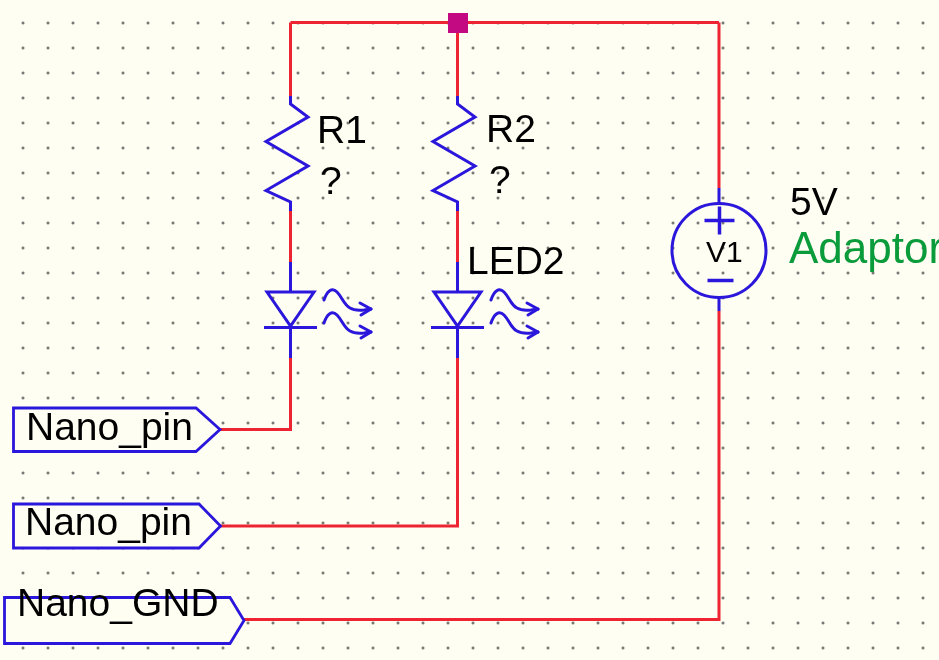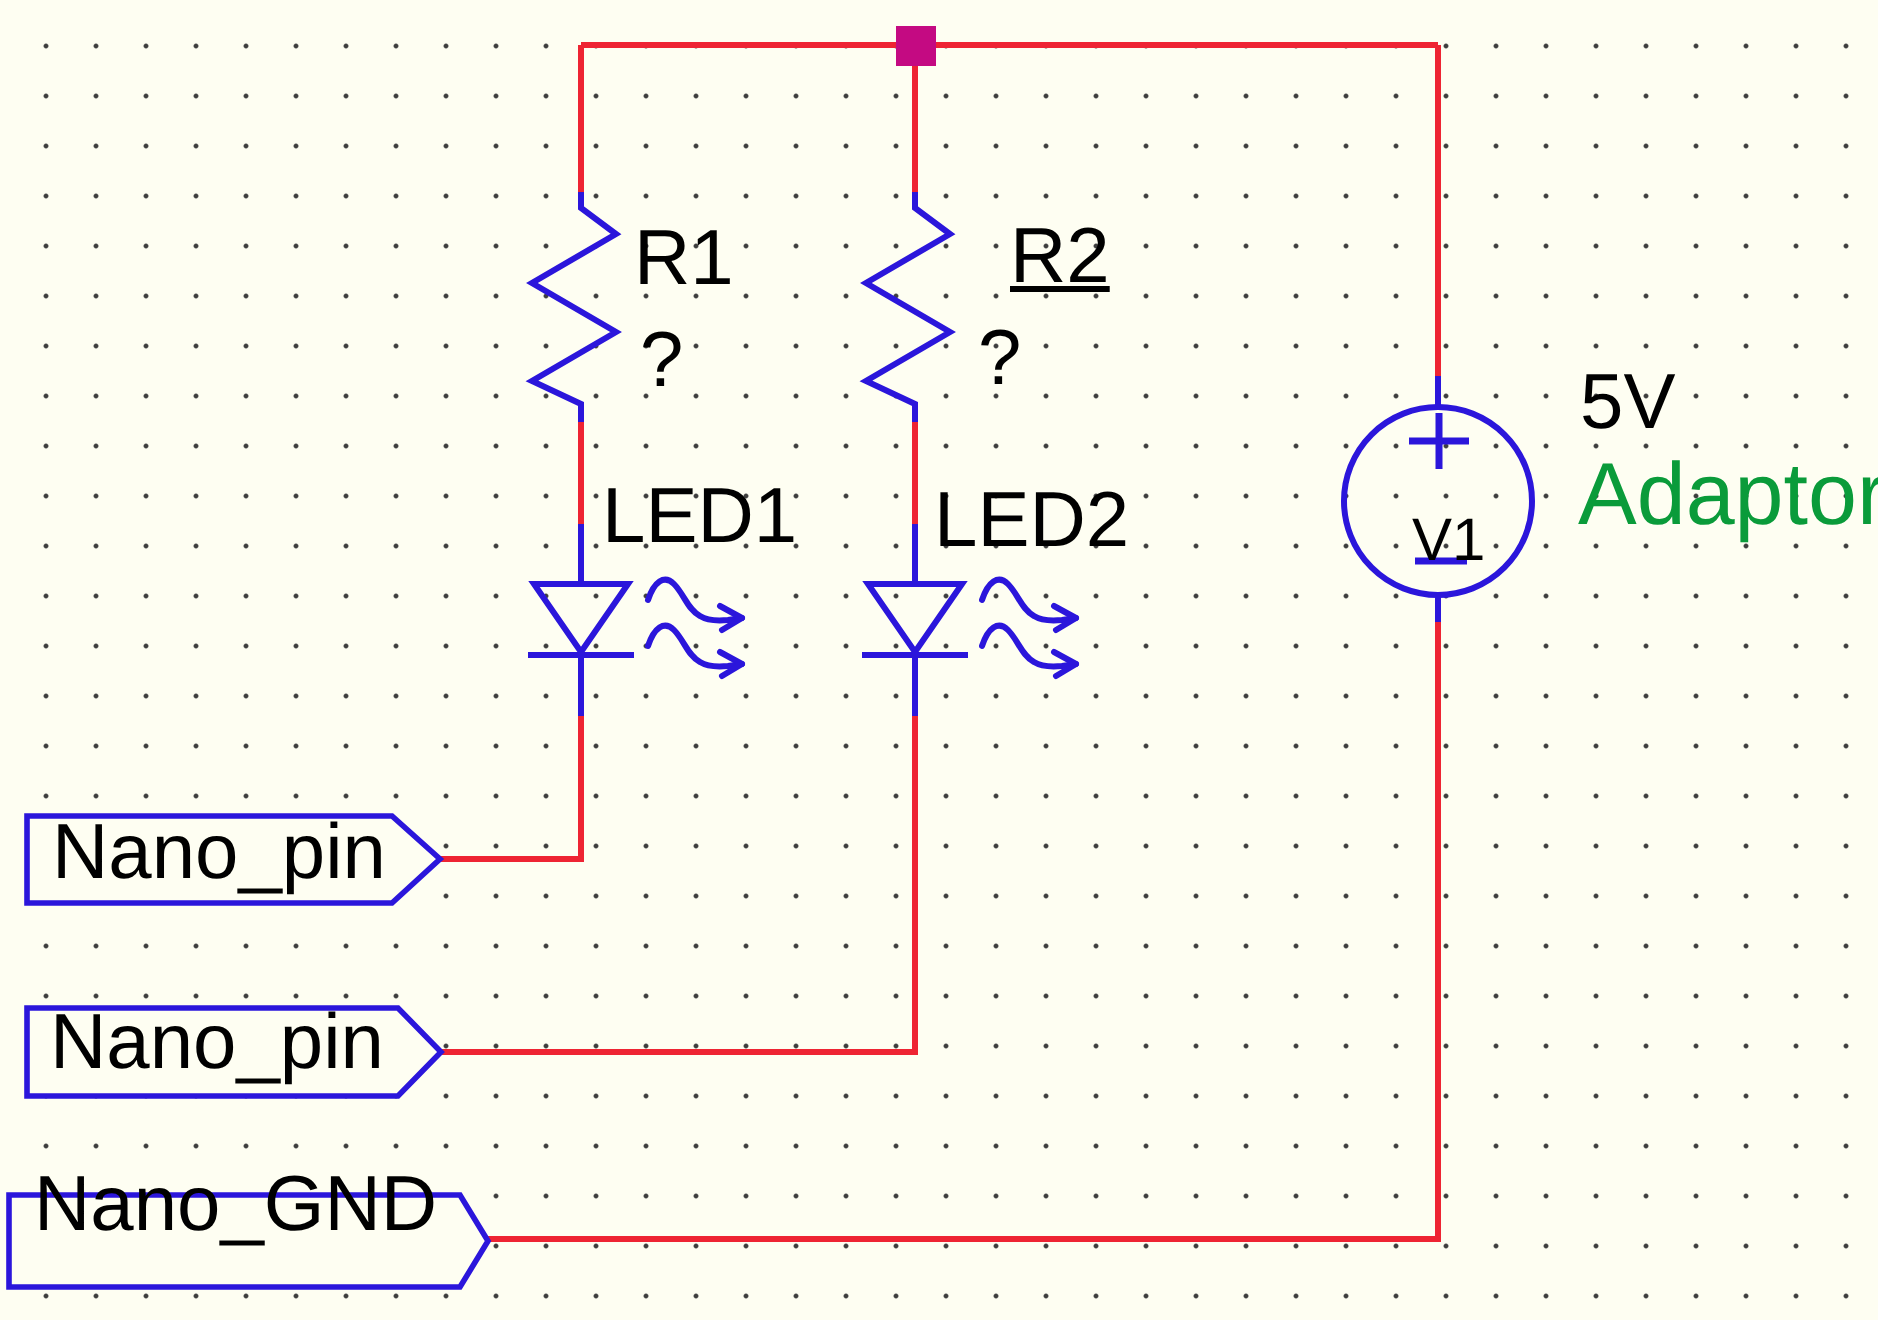--- a/index.html
+++ b/index.html
@@ -18,21 +18,21 @@
   .b-round{stroke:var(--component,#2B16DB);stroke-width:3;fill:none;stroke-linecap:round;stroke-linejoin:round;}
   .junction{fill:var(--junction,#C40A82);stroke:none;}
   .flag{fill:var(--background,#FEFEF2);stroke:var(--component,#2B16DB);stroke-width:2.8;stroke-linejoin:miter;}
   .lbl{
     position:absolute;
     font-family:"Liberation Sans",sans-serif;
     font-size:39px;line-height:1;
     color:var(--text,#000);
     white-space:nowrap;
   }
-  .lbl.small{font-size:30px;margin-top:19px;}
+  .lbl.small{font-size:30px;}
   .lbl.note{font-size:44px;color:var(--note_green,#0A9B3A);}
 </style>
 </head>
 <body>
 
 <div class="canvas">
 
   <svg width="939" height="660" viewBox="0 0 939 660">
 
     <polyline class="w" points="290.5,22.5 719,22.5"></polyline>
@@ -105,24 +105,23 @@
       <polygon class="flag" points="13.5,504 199,504 220.5,526 199,548 13.5,548"></polygon>
     </g>
     <g>
       <polygon class="flag" points="4.5,597.5 230,597.5 244,620.5 230,643.5 4.5,643.5"></polygon>
     </g>
   </svg>
 
   <div class="lbl" style="left:317px;top:110px;">R1</div>
   <div class="lbl" style="left:320px;top:161px;">?</div>
 
-  <div class="lbl" style="left:505px;top:109px;text-decoration:underline;">R2</div>
+  <div class="lbl" style="left:486px;top:109px;">R2</div>
   <div class="lbl" style="left:489px;top:160px;">?</div>
 
-  <div class="lbl" style="left:301px;top:239px;">LED1</div>
   <div class="lbl" style="left:467px;top:241px;text-align:center;">LED2</div>
 
   <div class="lbl small" style="left:706px;top:237px;">V1</div>
   <div class="lbl" style="left:790px;top:182px;">5V</div>
   <div class="lbl note" style="left:789px;top:226px;">Adaptor</div>
 
   <div class="lbl" style="left:26px;top:407px;">Nano_pin</div>
   <div class="lbl" style="left:25px;top:502px;">Nano_pin</div>
   <div class="lbl" style="left:17px;top:583px;">Nano_GND</div>
 

